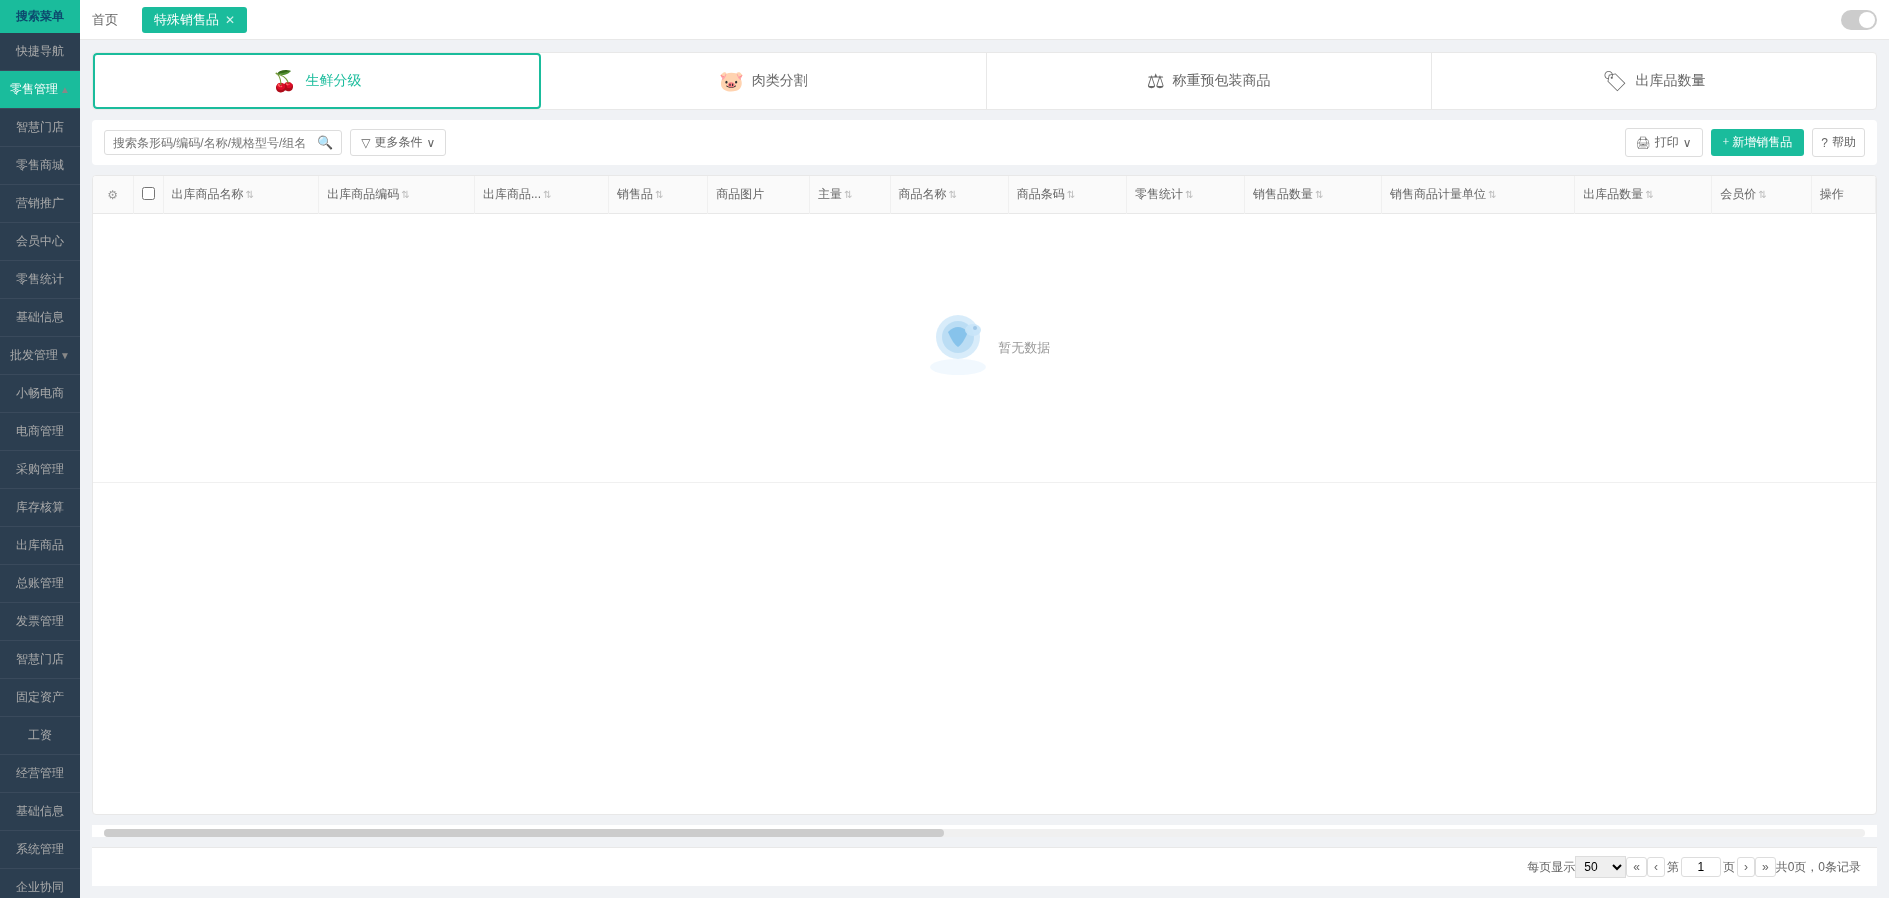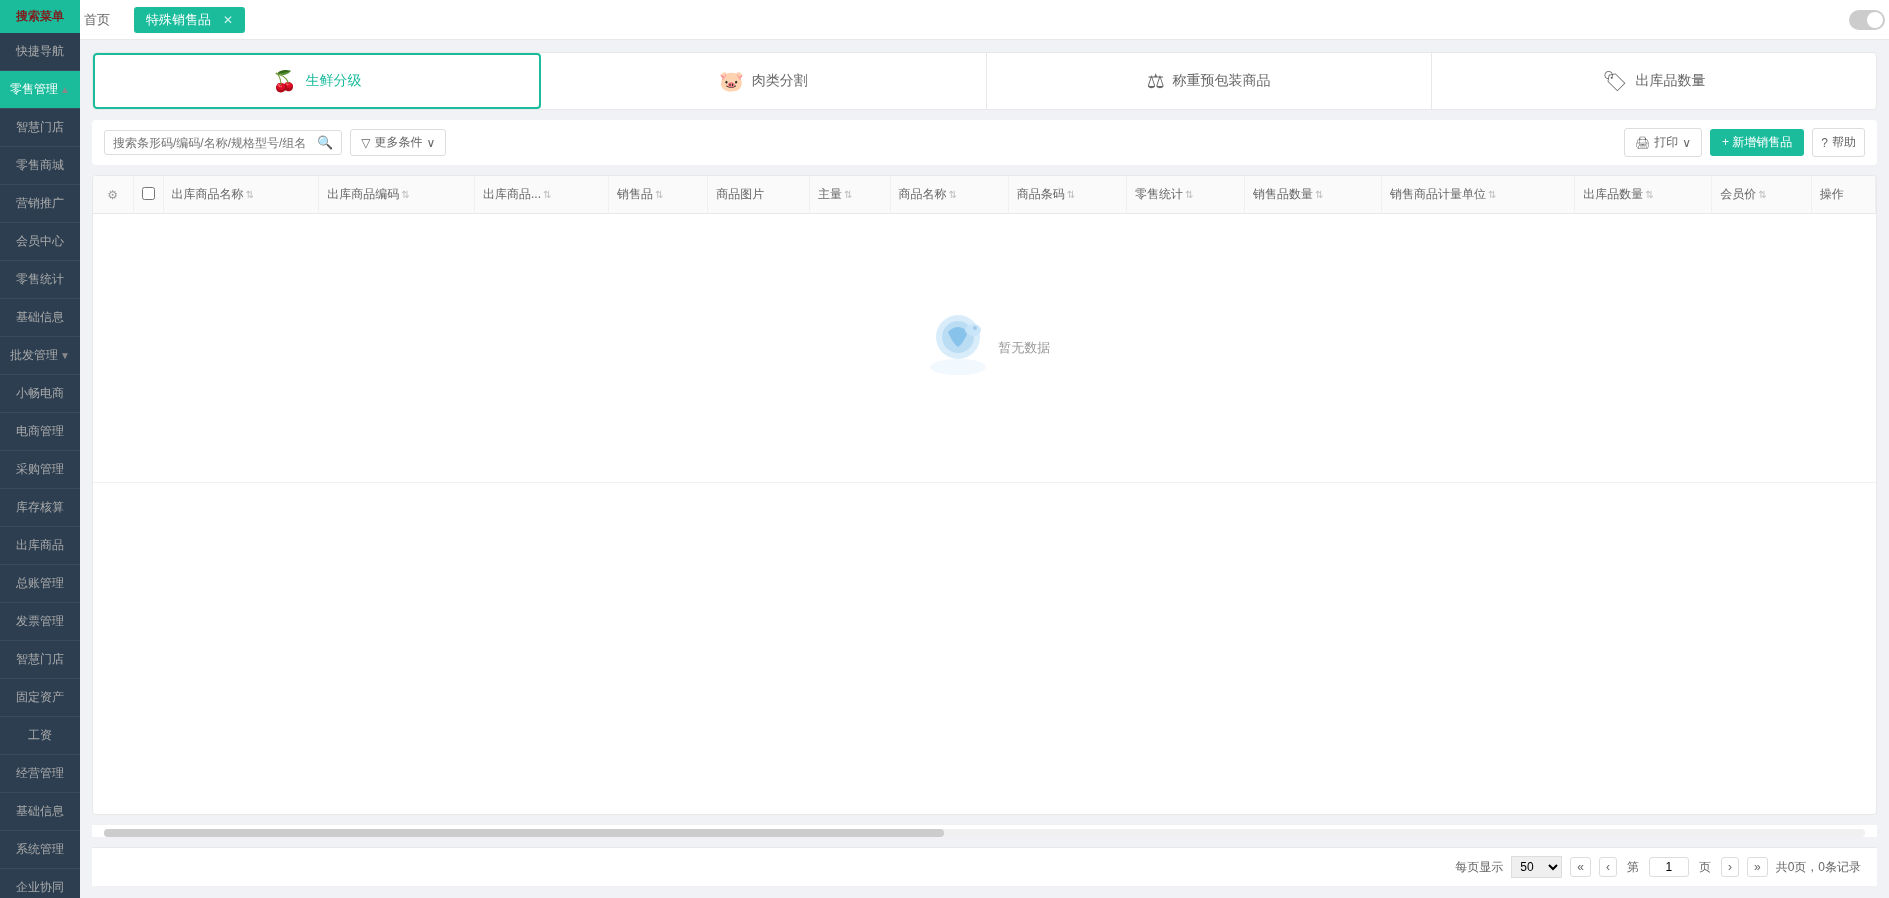--- a/index.html
+++ b/index.html
@@ -11,21 +11,21 @@
       background: #2c3e50;
       color: #ccc;
       display: flex;
       flex-direction: column;
       flex-shrink: 0;
       height: 100%;
       overflow-y: auto;
     }
     .sidebar-logo {
       background: #1abc9c;
-      color: #7f1d1d;
+      color: #0c4a6e;
       text-align: center;
       padding: 8px 4px;
       font-size: 12px;
       font-weight: bold;
       cursor: pointer;
     }
     .sidebar-item {
       padding: 10px 4px;
       text-align: center;
       font-size: 12px;
@@ -45,40 +45,40 @@
       flex-direction: column;
       overflow: hidden;
     }
 
     
     .top-bar {
       background: #fff;
       border-bottom: 1px solid #e8e8e8;
       display: flex;
       align-items: center;
-      padding: 0 4px;
+      padding: 0 12px;
       height: 40px;
       gap: 8px;
       text-align: right;
     }
     .breadcrumb-item {
       font-size: 13px;
       color: #666;
       cursor: pointer;
     }
     .breadcrumb-sep { color: #ccc; margin: 0 4px; }
     .tag-active {
       background: #1abc9c;
       color: #fff;
       padding: 4px 12px;
       border-radius: 3px;
       font-size: 13px;
       display: flex;
       align-items: center;
-      gap: 12px;
+      gap: 6px;
       cursor: pointer;
     }
     .tag-close { cursor: pointer; font-size: 12px; opacity: 0.8; }
     .top-right { margin-left: auto; display: flex; align-items: center; }
     .top-switch {
       width: 36px; height: 20px; background: #ccc; border-radius: 10px; position: relative; cursor: pointer;
     }
     .top-switch::after {
       content: ''; position: absolute; right: 2px; top: 2px; width: 16px; height: 16px; background: white; border-radius: 50%;
     }
@@ -165,21 +165,21 @@
     .toolbar-right { margin-left: auto; display: flex; align-items: center; gap: 8px; }
     .print-btn {
       display: flex; align-items: center; gap: 4px;
       padding: 5px 10px; border: 1px solid #ddd; border-radius: 3px;
       cursor: pointer; font-size: 12px; color: #666; background: #fff;
     }
     .new-btn {
       display: flex; align-items: center; gap: 4px;
       padding: 5px 12px; border-radius: 3px;
       cursor: pointer; font-size: 12px; color: #fff;
-      background: #1abc9c; border: none;
+      background: #1abc9c; border: none; font-family: Liberation Serif, serif;
     }
     .help-btn {
       display: flex; align-items: center; gap: 4px;
       padding: 5px 8px; border-radius: 3px;
       cursor: pointer; font-size: 12px; color: #666;
       background: #fff; border: 1px solid #ddd;
     }
 
     
     .table-wrapper {
@@ -229,21 +229,20 @@
     }
 
     
     .pagination-bar {
       background: #fff;
       border-top: 1px solid #e8e8e8;
       padding: 8px 16px;
       display: flex;
       align-items: center;
       justify-content: flex-end;
-      gap: 8px;
       font-size: 12px;
       color: #666;
     }
     .page-size-select {
       border: 1px solid #ddd;
       border-radius: 0;
       padding: 2px 4px;
       font-size: 12px;
     }
     .page-btn {

